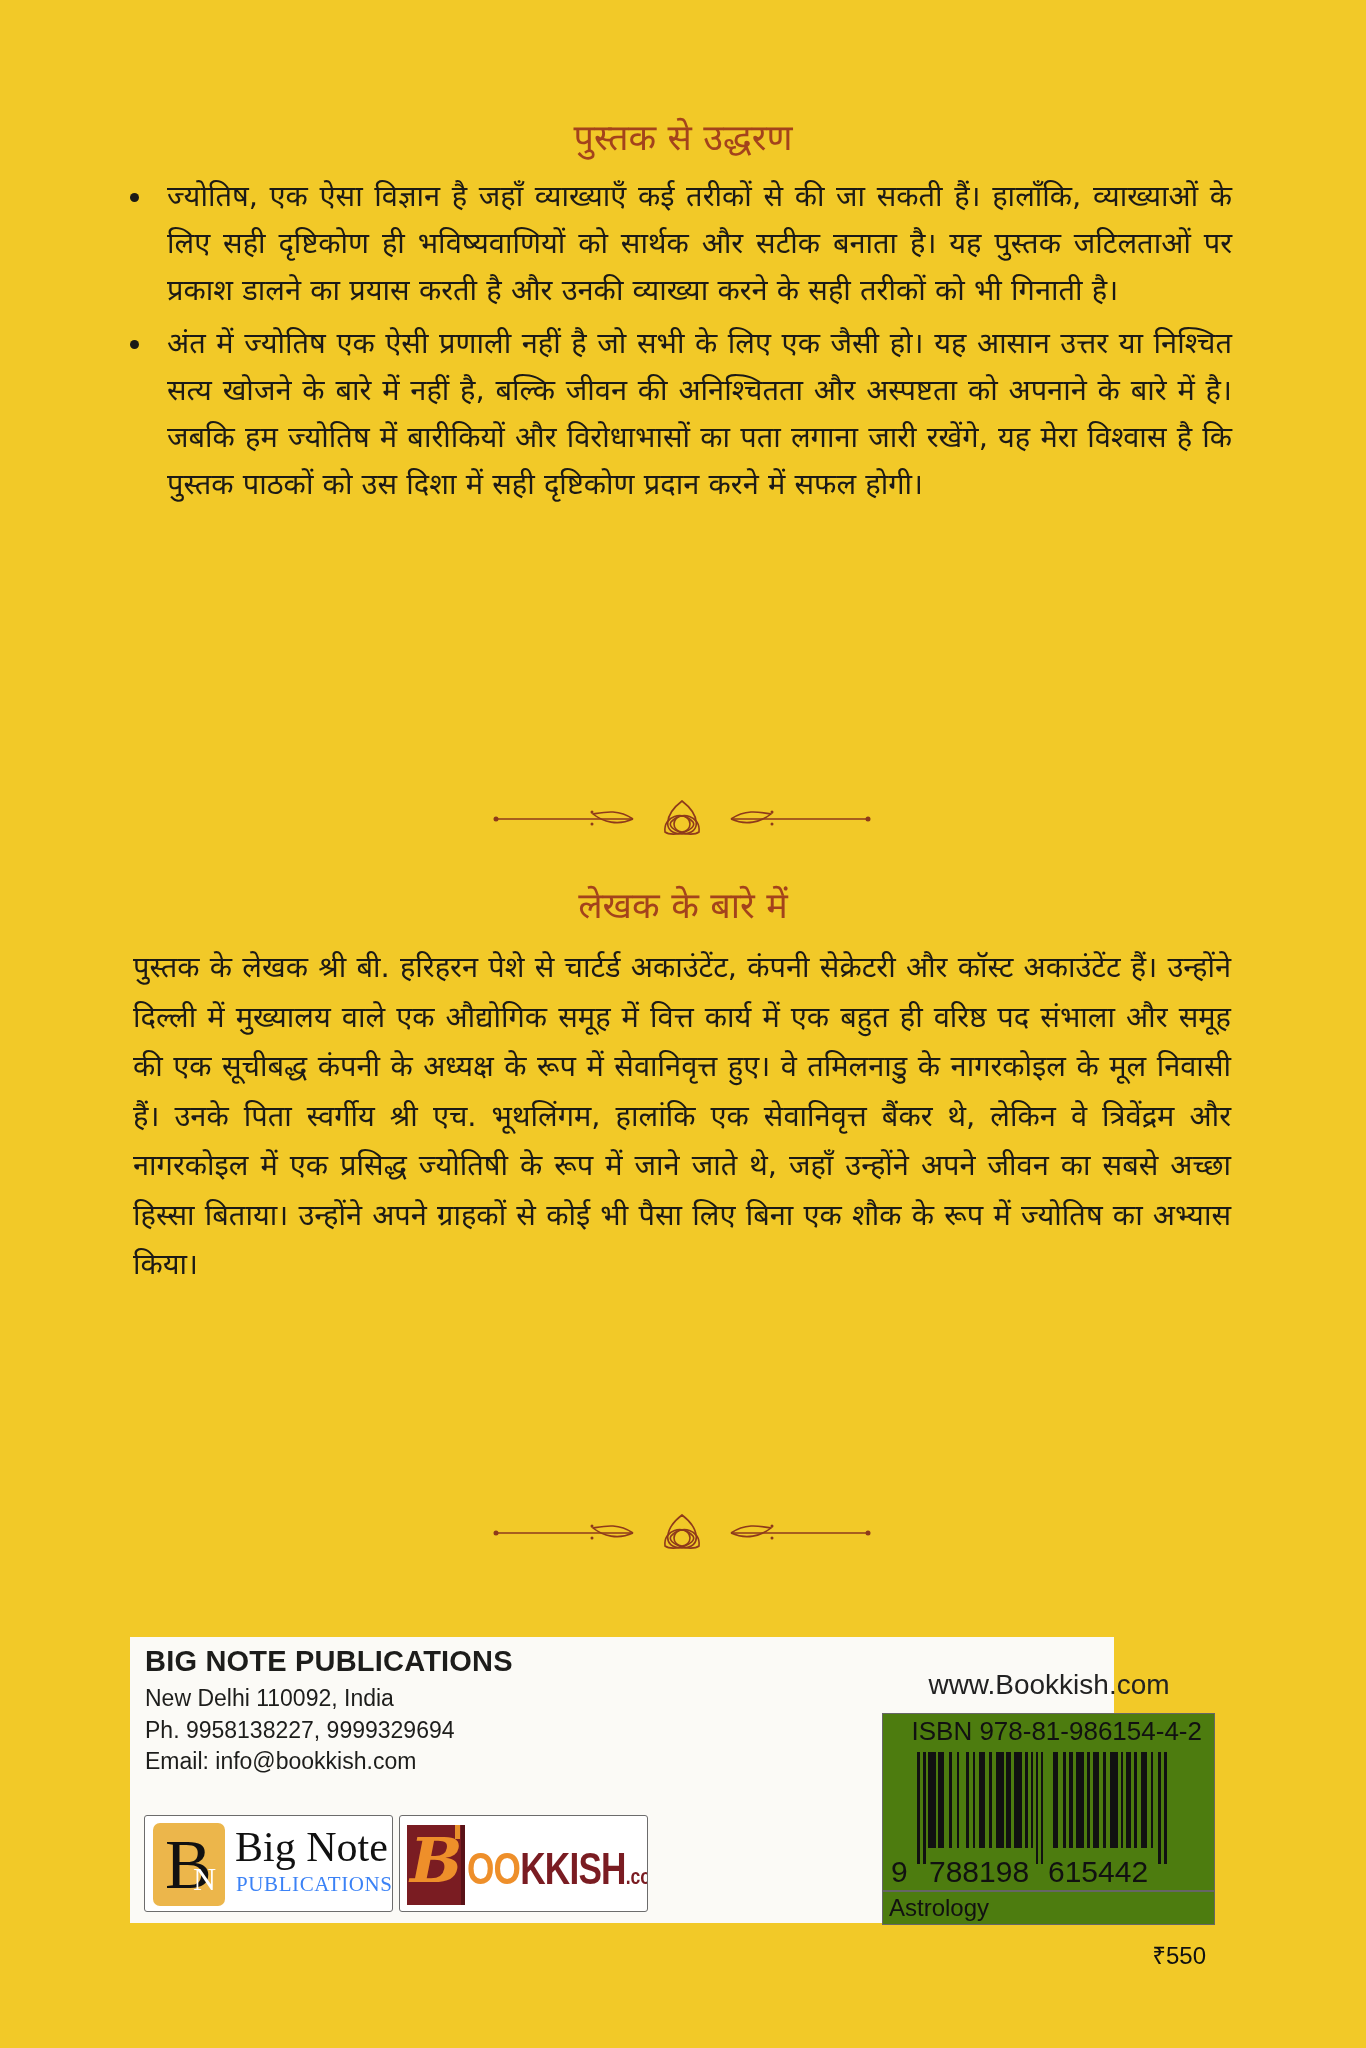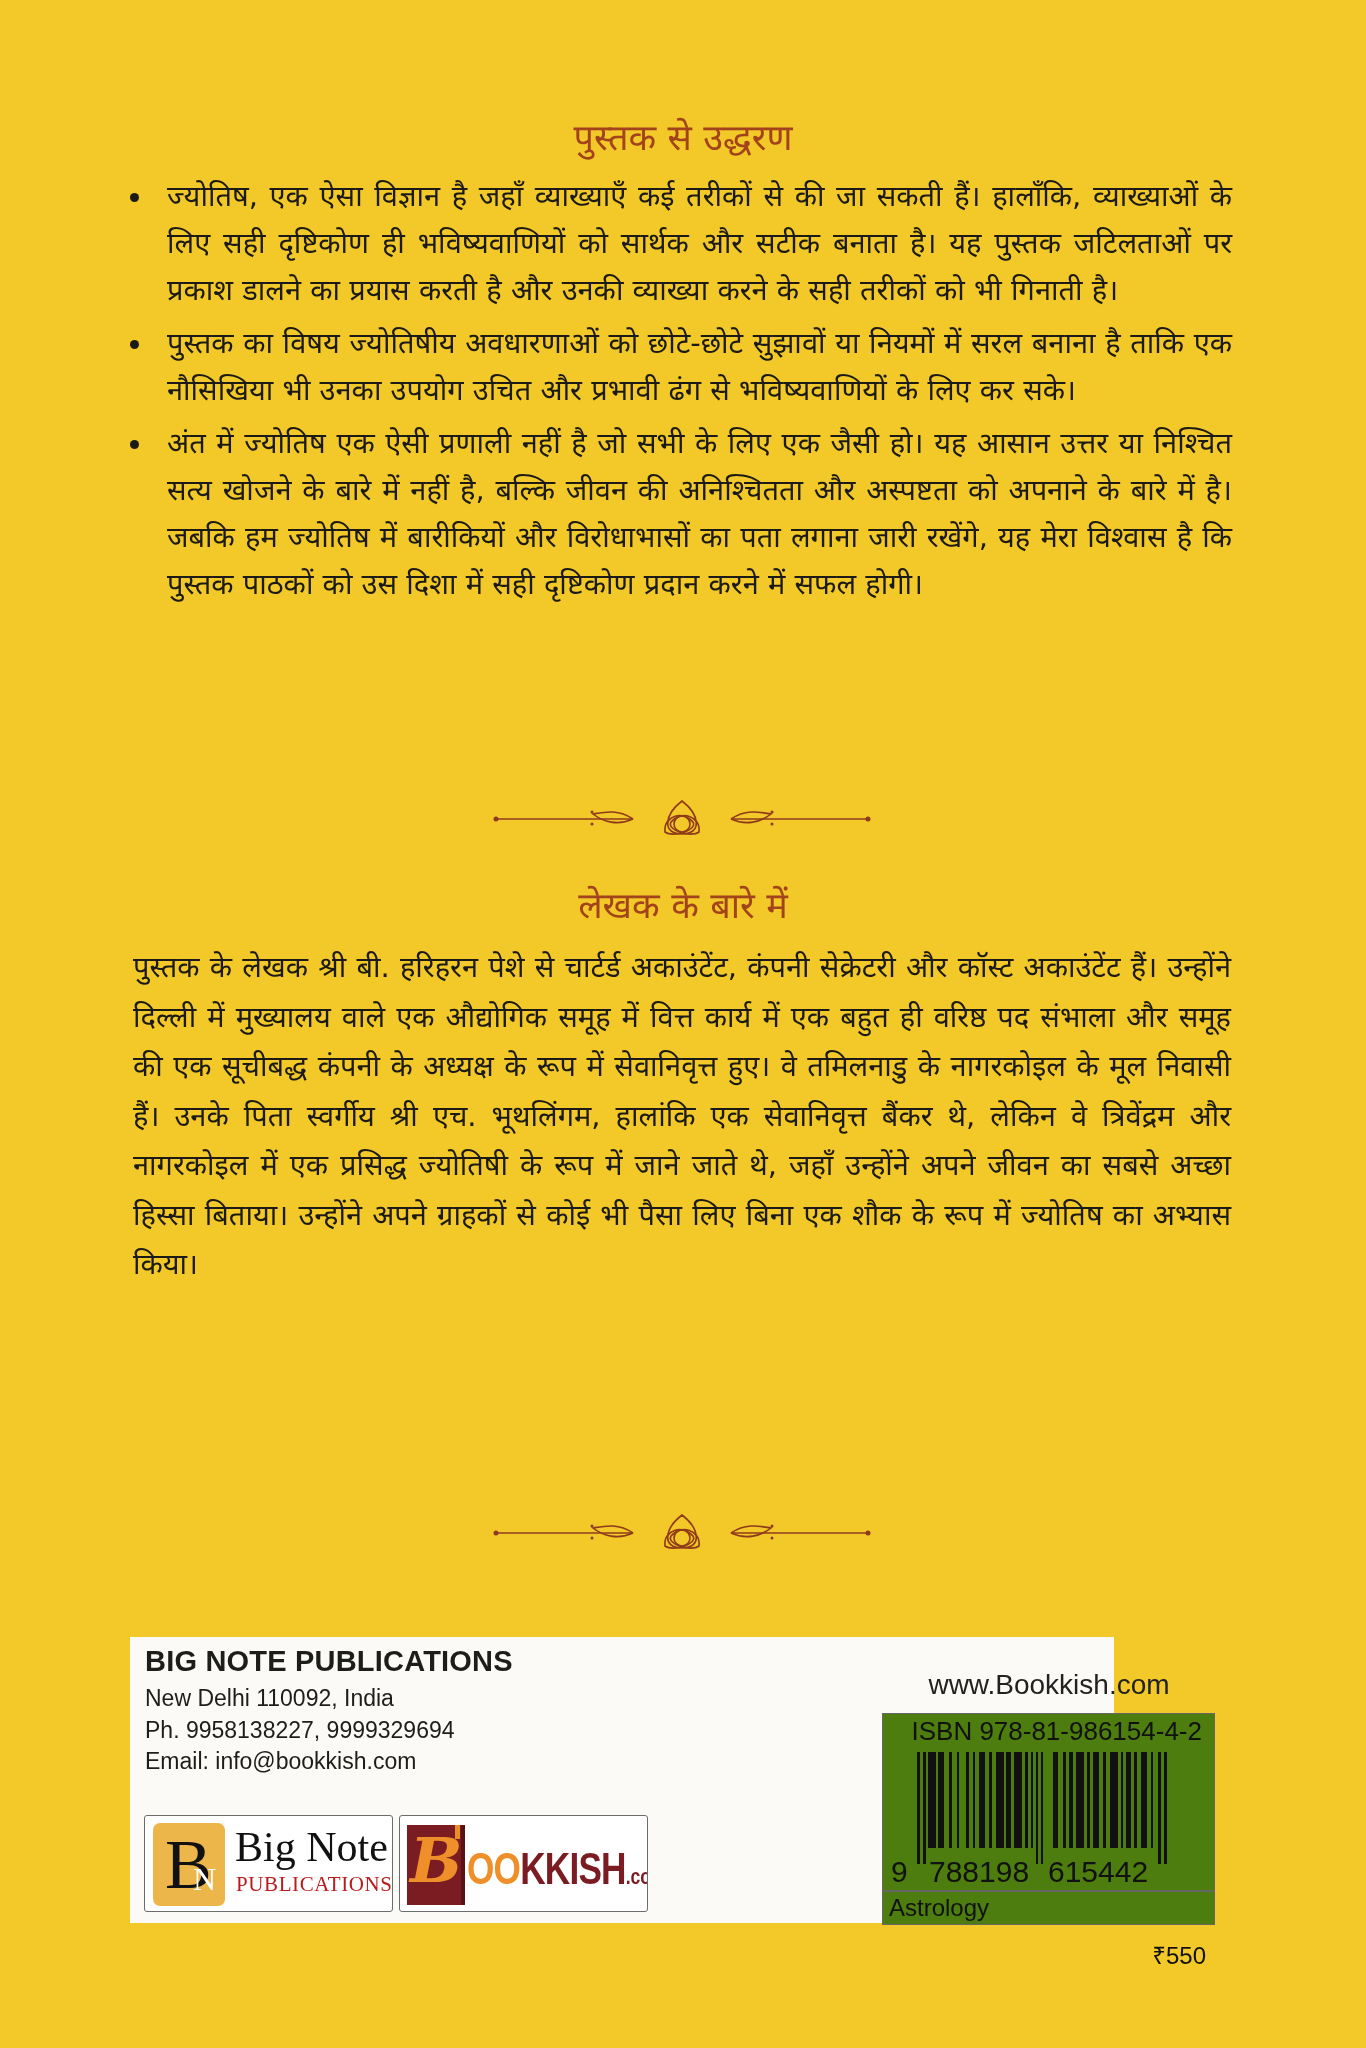--- a/index.html
+++ b/index.html
@@ -81,21 +81,21 @@
     font-family: "Liberation Serif", serif; font-size: 32px; color: #fff;
     line-height: 40px;
   }
   .bn-title {
     position: absolute; left: 90px; top: 6px;
     font-family: "Liberation Serif", serif; font-size: 42px; color: #111;
     line-height: 50px; white-space: nowrap;
   }
   .bn-sub {
     position: absolute; left: 91px; top: 56px;
-    font-family: "Liberation Serif", serif; font-size: 21px; color: #b91c1c;
+    font-family: "Liberation Serif", serif; font-size: 21px; color: #3b82f6;
     letter-spacing: 0.6px; white-space: nowrap;
   }
   .bk-book {
     position: absolute; left: 7px; top: 9px; width: 58px; height: 80px;
     background: #7a1c22; border-right: 4px solid #5a1217;
   }
   .bk-ribbon {
     position: absolute; left: 48px; top: 0; width: 5px; height: 14px;
     background: #e88f2a;
   }
@@ -148,24 +148,20 @@
 </style>
 </head>
 <body>
 
 <h2 class="heading" style="top:116px;">पुस्तक से उद्धरण</h2>
 
 <div class="bullets" style="top:173px;">
   <div class="bullet">
     <span class="dot"></span>
     <span>ज्योतिष, एक ऐसा विज्ञान है जहाँ व्याख्याएँ कई तरीकों से की जा सकती हैं। हालाँकि, व्याख्याओं के लिए सही दृष्टिकोण ही भविष्यवाणियों को सार्थक और सटीक बनाता है। यह पुस्तक जटिलताओं पर प्रकाश डालने का प्रयास करती है और उनकी व्याख्या करने के सही तरीकों को भी गिनाती है।</span>
-  </div>
-  <div class="bullet">
-    <span class="dot"></span>
-    <span>पुस्तक का विषय ज्योतिषीय अवधारणाओं को छोटे-छोटे सुझावों या नियमों में सरल बनाना है ताकि एक नौसिखिया भी उनका उपयोग उचित और प्रभावी ढंग से भविष्यवाणियों के लिए कर सके।</span>
   </div>
   <div class="bullet">
     <span class="dot"></span>
     <span>अंत में ज्योतिष एक ऐसी प्रणाली नहीं है जो सभी के लिए एक जैसी हो। यह आसान उत्तर या निश्चित सत्य खोजने के बारे में नहीं है, बल्कि जीवन की अनिश्चितता और अस्पष्टता को अपनाने के बारे में है। जबकि हम ज्योतिष में बारीकियों और विरोधाभासों का पता लगाना जारी रखेंगे, यह मेरा विश्वास है कि पुस्तक पाठकों को उस दिशा में सही दृष्टिकोण प्रदान करने में सफल होगी।</span>
   </div>
 </div>
 
 <svg class="divider" style="top:794px;" viewBox="0 0 378 50">
   <g fill="none" stroke="#8e3a1b" stroke-width="1.6">
     <line x1="2" y1="25" x2="140" y2="25"></line>

